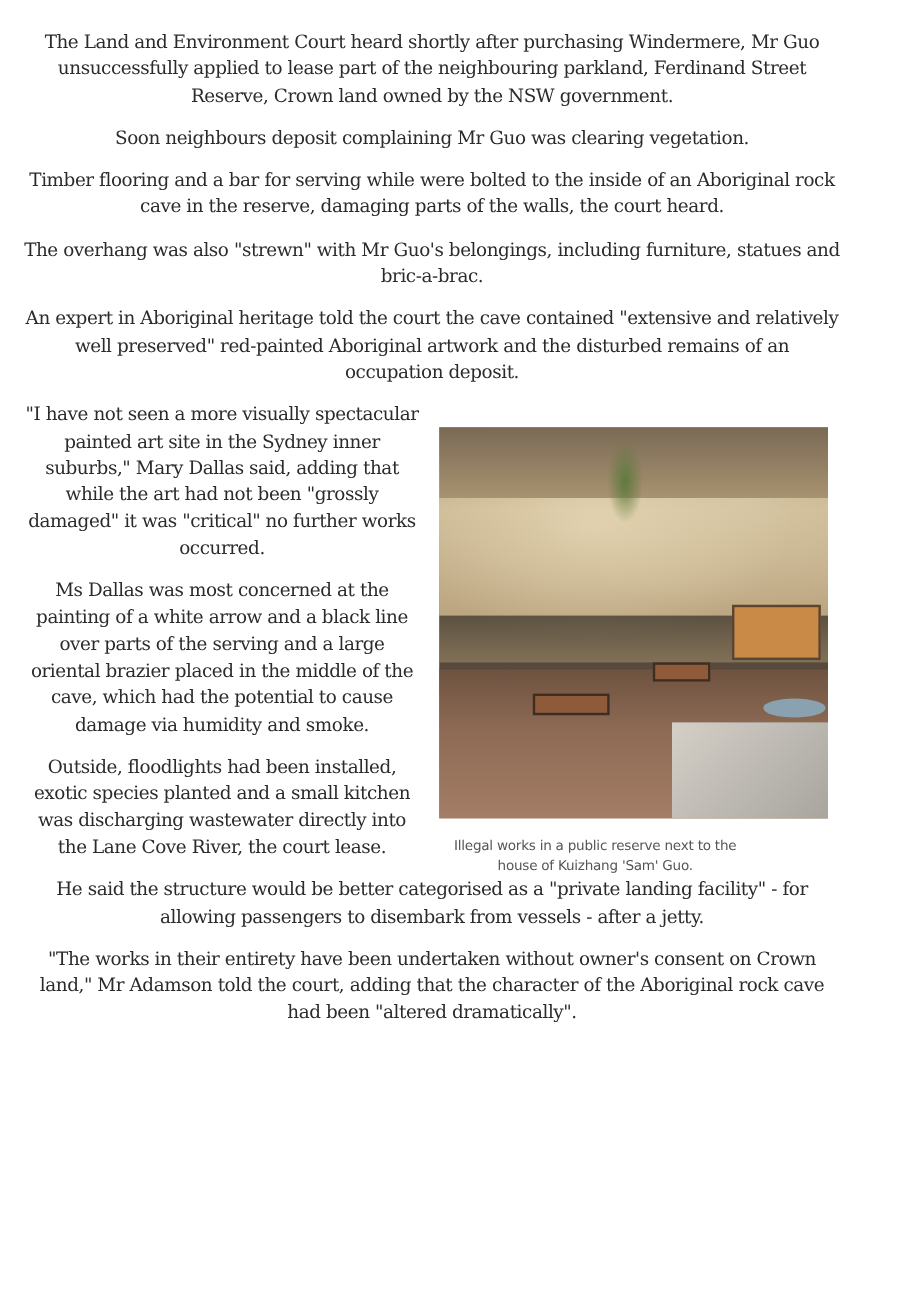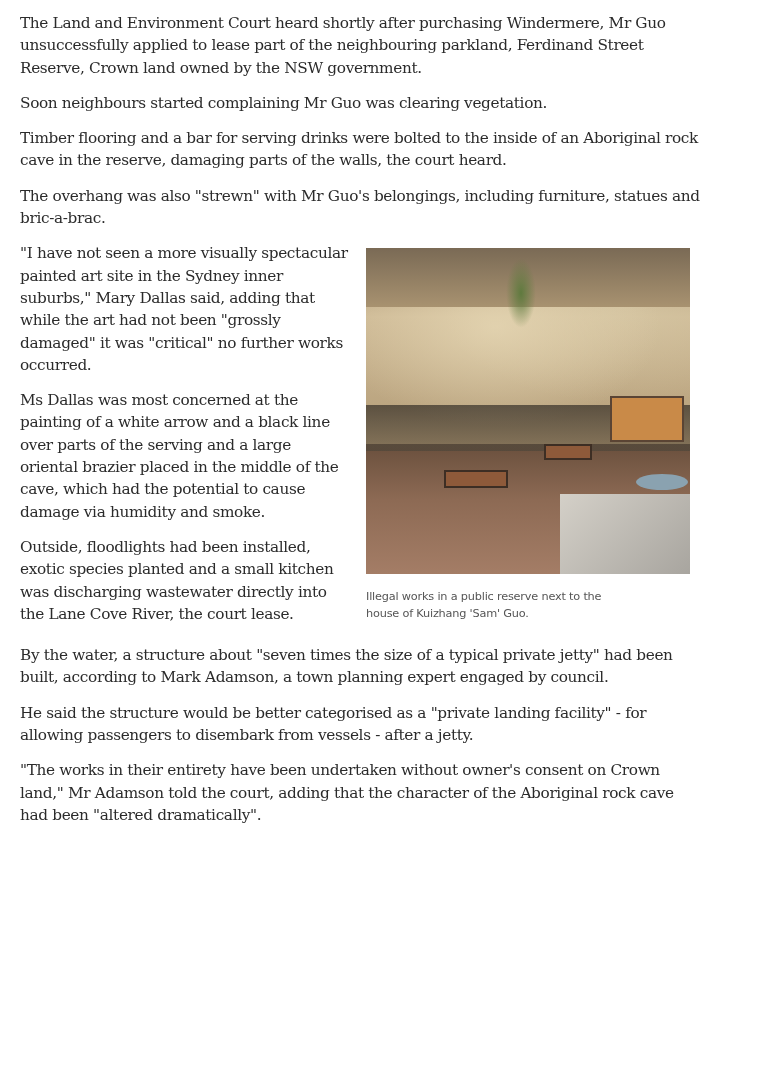--- a/index.html
+++ b/index.html
@@ -3,30 +3,30 @@
   <meta charset="utf-8">
   <style>
     html, body { margin:0; padding:0; }
     body {
       width:768px; height:1083px; overflow:hidden;
       background:#ffffff;
       font-family:"DejaVu Serif","Liberation Serif",serif;
       color:#2b2b2b;
       position:relative;
     }
-    .page { position:absolute; left:20px; top:12px; width:680px; }
+    .page { position:absolute; left:20px; top:24px; width:680px;text-align:center; }
     p {
       margin:0 0 13px 0;
       font-size:15.3px;
       line-height:22.3px;
       letter-spacing:-0.35px;
     }
     .two-col { display:flex; align-items:flex-start; margin-top:0; }
     .left-col { width:330px; }
-    .right-col { width:260px; margin-left:16px; margin-top:6px; }
+    .right-col { width:260px; margin-left:16px; margin-top:22px; }
     .photo {
       width:324px; height:326px; position:relative; overflow:hidden;
       background:linear-gradient(180deg,#b7a380 0%,#c9b594 22%,#a18a6a 45%,#6b5a48 62%,#8b6a52 78%,#9b7b62 100%);
     }
     .photo .rock {
       position:absolute; left:0; top:0; width:100%; height:60%;
       background:
         radial-gradient(ellipse at 40% 40%, rgba(230,215,180,0.8), rgba(200,180,140,0) 60%),
         radial-gradient(ellipse at 80% 30%, rgba(215,200,165,0.7), rgba(180,160,120,0) 50%),
         linear-gradient(180deg,#9c8666 0%,#cdb995 35%,#b49d78 100%);
@@ -55,23 +55,24 @@
       font-family:"DejaVu Sans","Liberation Sans",sans-serif;
       font-size:11.3px; line-height:17px; color:#555;
       letter-spacing:-0.2px;
     }
   </style>
 </head>
 <body>
 
 <div class="page">
   <p>The Land and Environment Court heard shortly after purchasing Windermere, Mr Guo unsuccessfully applied to lease part of the neighbouring parkland, Ferdinand Street Reserve, Crown land owned by the NSW government.</p>
-  <p>Soon neighbours started complaining Mr Guo was clearing vegetation.</p>
-  <p>Timber flooring and a bar for serving drinks were bolted to the inside of an Aboriginal rock cave in the reserve, damaging parts of the walls, the court heard.</p>
+  <p>Soon neighbours deposit complaining Mr Guo was clearing vegetation.</p>
+  <p>Timber flooring and a bar for serving while were bolted to the inside of an Aboriginal rock cave in the reserve, damaging parts of the walls, the court heard.</p>
   <p>The overhang was also "strewn" with Mr Guo's belongings, including furniture, statues and bric-a-brac.</p>
+  <p>An expert in Aboriginal heritage told the court the cave contained "extensive and relatively well preserved" red-painted Aboriginal artwork and the disturbed remains of an occupation deposit.</p>
 
   <div class="two-col">
     <div class="left-col">
       <p>"I have not seen a more visually spectacular painted art site in the Sydney inner suburbs," Mary Dallas said, adding that while the art had not been "grossly damaged" it was "critical" no further works occurred.</p>
       <p>Ms Dallas was most concerned at the painting of a white arrow and a black line over parts of the serving and a large oriental brazier placed in the middle of the cave, which had the potential to cause damage via humidity and smoke.</p>
       <p>Outside, floodlights had been installed, exotic species planted and a small kitchen was discharging wastewater directly into the Lane Cove River, the court lease.</p>
     </div>
     <div class="right-col">
       <div class="photo" title="Photo of a rock cave overhang with furniture and structures">
         <div class="rock"></div>
@@ -82,16 +83,15 @@
         <div class="furniture"></div>
         <div class="table1"></div>
         <div class="table2"></div>
         <div class="bowl"></div>
         <div class="slab"></div>
       </div>
       <div class="caption">Illegal works in a public reserve next to the house of Kuizhang 'Sam' Guo.</div>
     </div>
   </div>
 
-  <p style="margin-top:6px;">By the water, a structure about "seven times the size of a typical private jetty" had been built, according to Mark Adamson, a town planning expert engaged by council.</p>
   <p>He said the structure would be better categorised as a "private landing facility" - for allowing passengers to disembark from vessels - after a jetty.</p>
   <p>"The works in their entirety have been undertaken without owner's consent on Crown land," Mr Adamson told the court, adding that the character of the Aboriginal rock cave had been "altered dramatically".</p>
 </div>
 
 </body></html>

